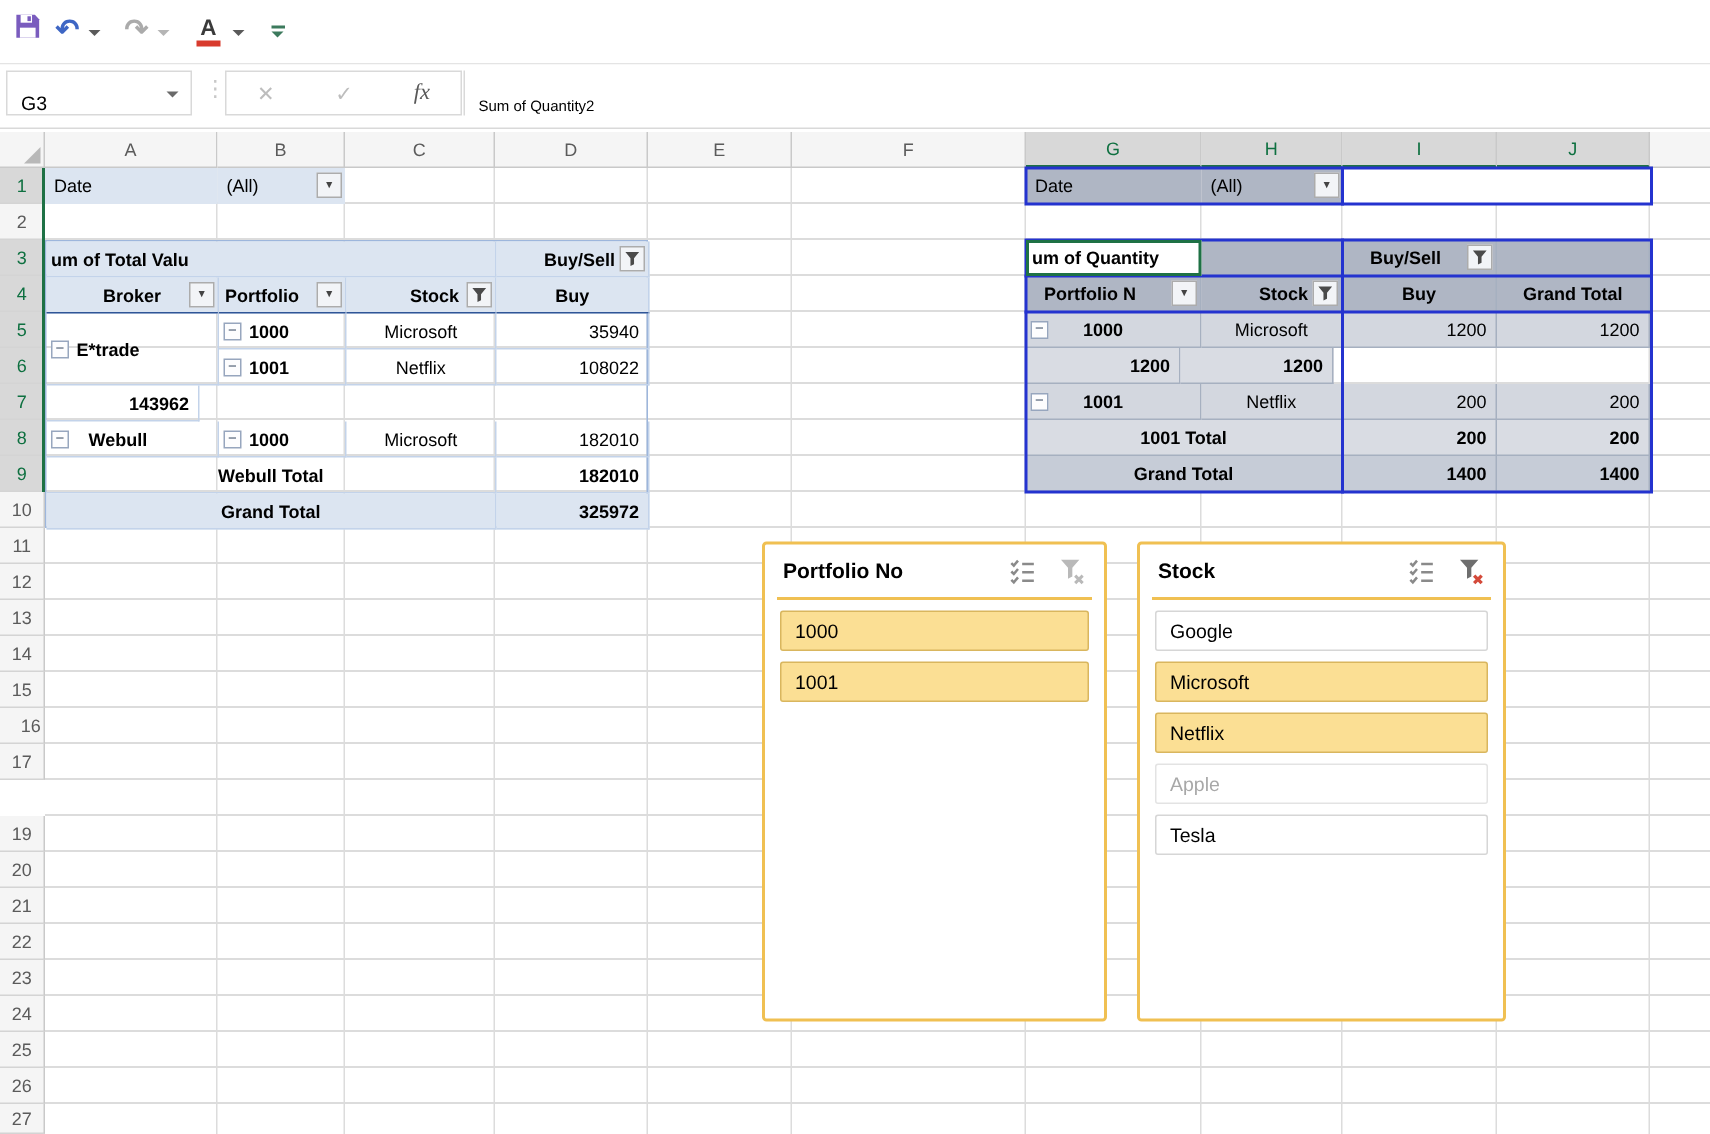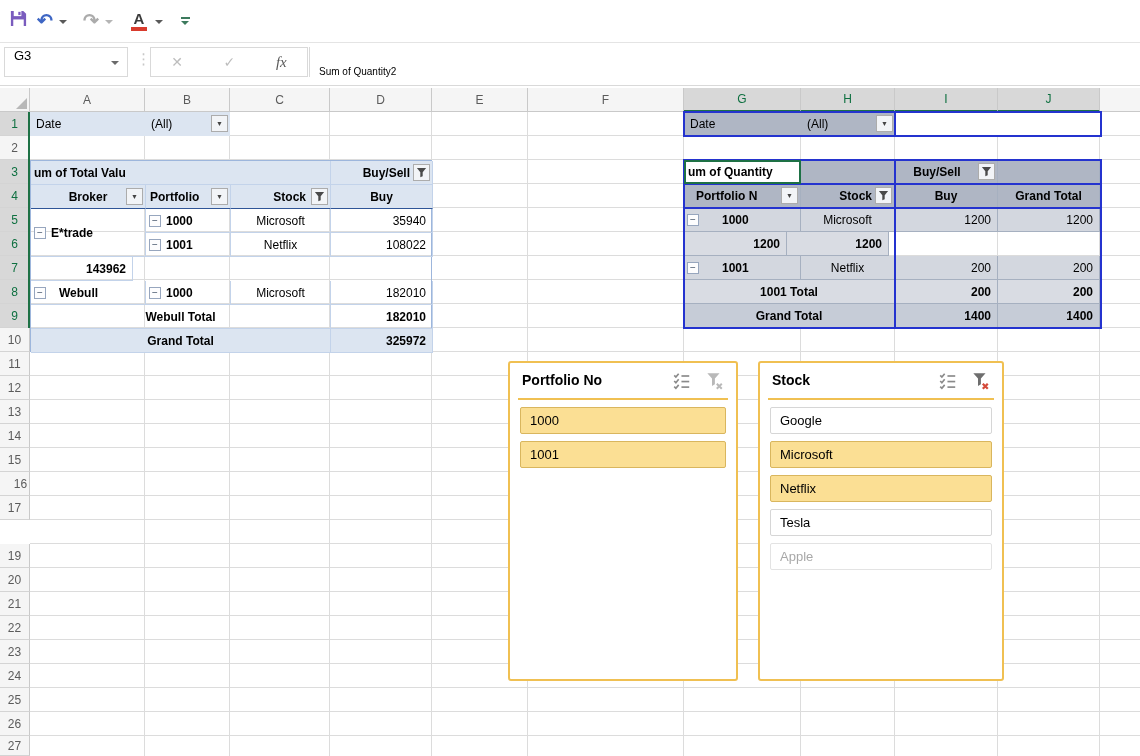--- a/index.html
+++ b/index.html
@@ -12,21 +12,21 @@
   .caret{width:0;height:0;border-left:4px solid transparent;border-right:4px solid transparent;border-top:4px solid #5A5A5A;}
   .undo-glyph{font-size:19px;font-weight:bold;color:#3E66C4;line-height:1;}
   .redo-glyph{font-size:19px;font-weight:bold;color:#ABABAB;line-height:1;}
   .fc-letter{font-size:15px;font-weight:bold;color:#3B3B3B;line-height:1;}
   .fc-bar{width:16px;height:4px;background:#D83B2D;margin-top:1px;}
   .qat-bar{width:9px;height:2px;background:#3C7A5D;margin-bottom:2px;}
   .qat-tri{width:0;height:0;border-left:4px solid transparent;border-right:4px solid transparent;border-top:4px solid #3C7A5D;}
   
   .fbar{position:absolute;left:0;top:43px;width:1140px;height:42px;background:#fff;border-bottom:1px solid #D9D9D9;}
   .namebox{position:absolute;left:4px;top:4px;width:124px;height:30px;border:1px solid #D9D9D9;background:#fff;
-           display:flex;align-items:flex-start;padding-left:9px;font-size:13px;box-sizing:border-box;}
+           display:flex;align-items:flex-end;padding-left:9px;font-size:13px;box-sizing:border-box;}
   .nb-caret{position:absolute;right:8px;top:13px;}
   .dots{position:absolute;left:136px;top:7px;color:#C8C8C8;font-size:15px;}
   .fgroup{position:absolute;left:150px;top:4px;width:158px;height:30px;border:1px solid #D9D9D9;background:#fff;
           display:flex;align-items:center;justify-content:space-around;box-sizing:border-box;}
   .ficon{font-size:14px;color:#BDBDBD;}
   .fx{font-family:"Liberation Serif",serif;font-style:italic;font-size:15px;color:#595959;}
   .finput{position:absolute;left:309px;top:4px;width:826px;height:30px;border-left:1px solid #D9D9D9;
           display:flex;align-items:flex-end;padding-left:9px;font-size:10px;box-sizing:border-box;}
   
   .corner{position:absolute;left:0;top:88px;width:30px;height:24px;background:#F5F5F5;
@@ -589,24 +589,24 @@
     <div class="sl-items">
       <div class="sl-item unselected">
           <span>Google</span>
         </div>
       <div class="sl-item selected">
           <span>Microsoft</span>
         </div>
       <div class="sl-item selected">
           <span>Netflix</span>
         </div>
+      <div class="sl-item nodata">
+          <span>Apple</span>
+        </div>
       <div class="sl-item unselected">
           <span>Tesla</span>
         </div>
-      <div class="sl-item nodata">
-          <span>Apple</span>
-        </div>
     </div>
   </div>
 
   <div class="greenline-v"></div>
 
 </div>
 
 </body></html>

